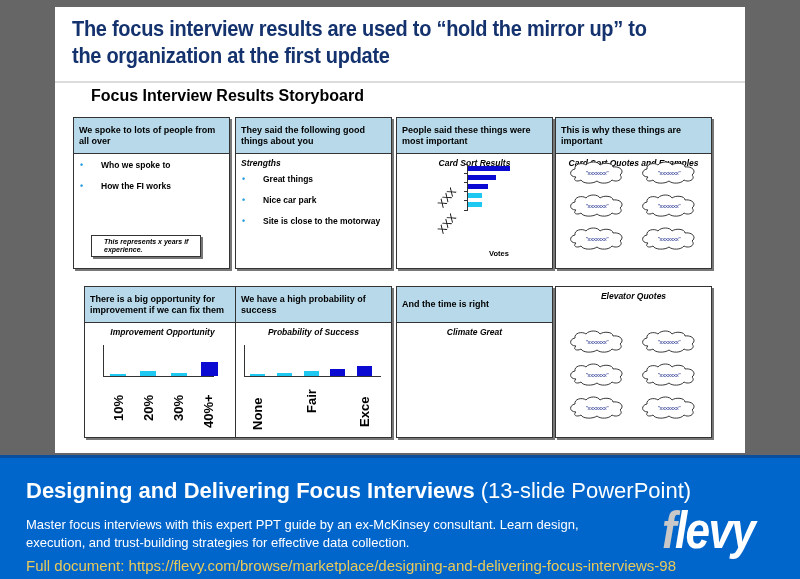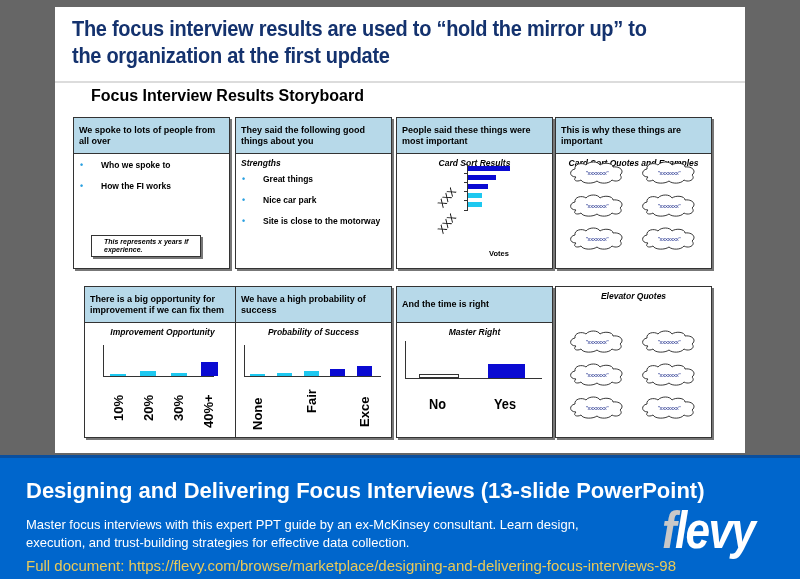--- a/index.html
+++ b/index.html
@@ -30,21 +30,21 @@
   .vlabel { position: absolute; font-weight: bold; color: #000; transform: rotate(-90deg); transform-origin: left top; white-space: nowrap; }
 
   .cloud-grid { position: absolute; left: 12px; top: 43px; width: 135px; display: grid; grid-template-columns: 62px 62px; column-gap: 10px; row-gap: 10px; }
   .cloud { width: 58px; height: 23px; position: relative; display: flex; align-items: center; justify-content: center; }
   .cloud svg { position: absolute; left: 0; top: 0; }
   .cloud span { position: relative; font-size: 6px; color: #1a2a8a; letter-spacing: -0.3px; }
 
   .banner { position: absolute; left: 0; top: 455px; width: 800px; height: 124px; background: #0066cc; border-top: 3px solid #0a4f9e; }
   .banner-title { position: absolute; left: 26px; top: 20px; font-size: 22px; color: #fff; white-space: nowrap; }
   .banner-title b { font-weight: bold; }
-  .banner-title .light { font-weight: bold; }
+  .banner-title .light { font-weight: normal; }
   .banner-desc { position: absolute; left: 26px; top: 58px; width: 560px; font-size: 13px; line-height: 18px; color: #fff; }
   .banner-link { position: absolute; left: 26px; top: 99px; font-size: 15px; color: #e8c95a; }
   .flevy-logo { position: absolute; left: 662px; top: 44px; font-size: 52px; font-weight: bold; font-style: italic; color: #fff; letter-spacing: -2px; line-height: 56px; transform: scaleX(0.85); transform-origin: left top; }
   .flevy-logo .f { color: #c8c8c8; }
 </style>
 </head>
 <body>
 
 <div class="slide">
   <div class="slide-title">The focus interview results are used to “hold the mirror up” to the organization at the first update</div>
@@ -179,29 +179,21 @@
       <div class="bar" style="left:94px;top:38px;width:15px;height:7px;background:#0a0ad2;"></div>
       <div class="bar" style="left:121px;top:35px;width:15px;height:10px;background:#0a0ad2;"></div>
       <div class="vlabel" style="left:14px;top:99px;font-size:13px;">None</div>
       <div class="vlabel" style="left:68px;top:82px;font-size:13px;">Fair</div>
       <div class="vlabel" style="left:121px;top:96px;font-size:13px;">Exce</div>
     </div>
   </div>
 
   <div class="panel" style="left:341px;top:279px;">
     <div class="panel-head">And the time is right</div>
-    <div class="panel-sub sub-center">Master Right</div>
-    <div class="chart-area" style="left:0;top:44px;width:157px;height:105px;">
-      <div class="axis-y" style="left:8px;top:10px;height:38px;"></div>
-      <div class="axis-x" style="left:8px;top:47px;width:137px;"></div>
-      <div class="bar" style="left:22px;top:43px;width:40px;height:4px;background:#fff;border:1px solid #333;"></div>
-      <div class="bar" style="left:91px;top:33px;width:37px;height:14px;background:#0a0ad2;"></div>
-      <div style="position:absolute;left:32px;top:64px;font-size:15px;font-weight:bold;transform:scaleX(0.85);transform-origin:left top;">No</div>
-      <div style="position:absolute;left:97px;top:64px;font-size:15px;font-weight:bold;transform:scaleX(0.85);transform-origin:left top;">Yes</div>
-    </div>
+    <div class="panel-sub sub-center">Climate Great</div>
   </div>
 
   <div class="panel" style="left:500px;top:279px;">
     <div class="panel-sub sub-center">Elevator Quotes</div>
     <div class="cloud-grid">
       <div class="cloud">
           <svg width="58" height="23" viewBox="0 0 58 23">
             <path d="M8 16 C1 16 1 9 7 8 C6 3 14 1 18 4 C21 0 30 0 32 4 C36 1 45 2 45 6 C52 5 57 10 52 14 C56 18 49 22 44 19 C41 23 32 23 29 20 C25 23 15 23 13 19 C10 21 4 20 8 16 Z" fill="#fff" stroke="#222" stroke-width="0.9"></path>
           </svg>
           <span>"xxxxxxx"</span>

